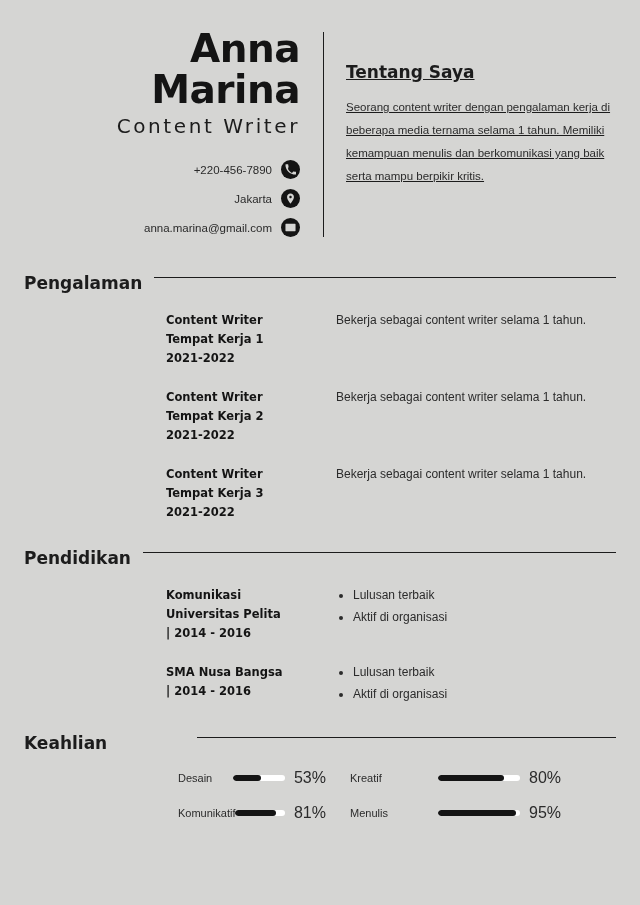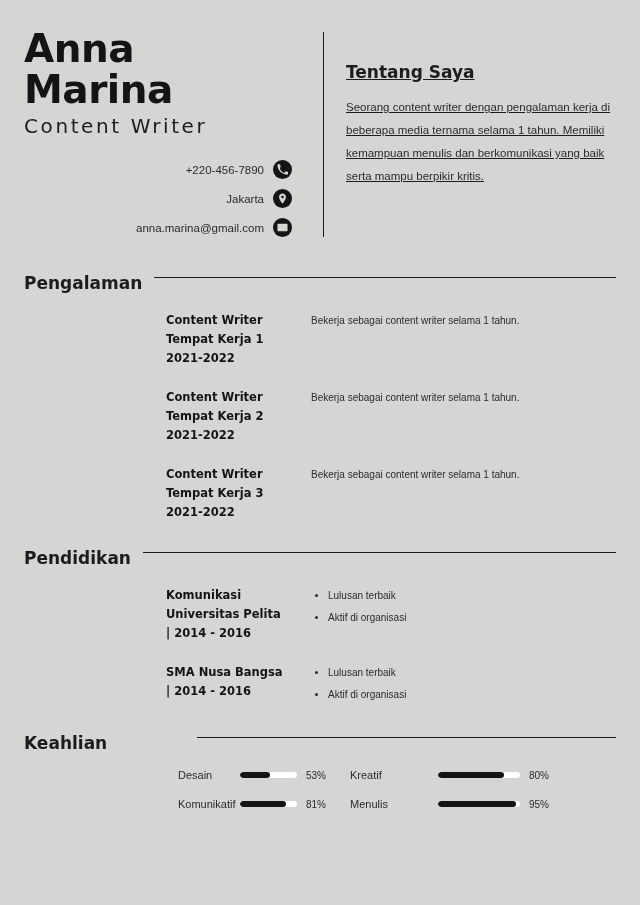--- a/index.html
+++ b/index.html
@@ -19,21 +19,22 @@
     padding: 0;
   }
 
   
   .header {
     display: flex;
     padding: 28px 24px 0 24px;
   }
   .header-left {
     width: 300px;
-    padding-right: 32px;
+    text-align: right;
+    padding-right: 24px;
     position: relative;
   }
   .header-left:after {
     content: "";
     position: absolute;
     right: 0;
     top: 4px;
     bottom: 10px;
     width: 1px;
     background: #1c1c1c;
@@ -127,24 +128,25 @@
     width: 145px;
     margin-left: 142px;
     font-family: "DejaVu Sans", sans-serif;
     font-weight: bold;
     font-size: 11.5px;
     line-height: 19px;
     color: #141414;
   }
   .entry-right {
     flex: 1;
-    font-size: 10px;
+    font-size: 12px;
     line-height: 19px;
     color: #2b2b2b;
     max-width: 268px;
+    margin-left: 25px;
   }
   .entry-right ul {
     margin: 0;
     padding-left: 17px;
   }
   .entry-right li { margin-bottom: 3px; }
 
   
   .skills-wrap {
     padding: 16px 24px 0 36px;
@@ -171,21 +173,21 @@
     background: #ffffff;
     border-radius: 3px;
     overflow: hidden;
   }
   .bar-fill {
     height: 100%;
     background: #141414;
     border-radius: 3px;
   }
   .skill-pct {
-    font-size: 10px;
+    font-size: 16px;
     margin-left: 9px;
     color: #2b2b2b;
     text-align: center;
   }
 </style>
 </head>
 <body>
 
 <div class="page">
 

